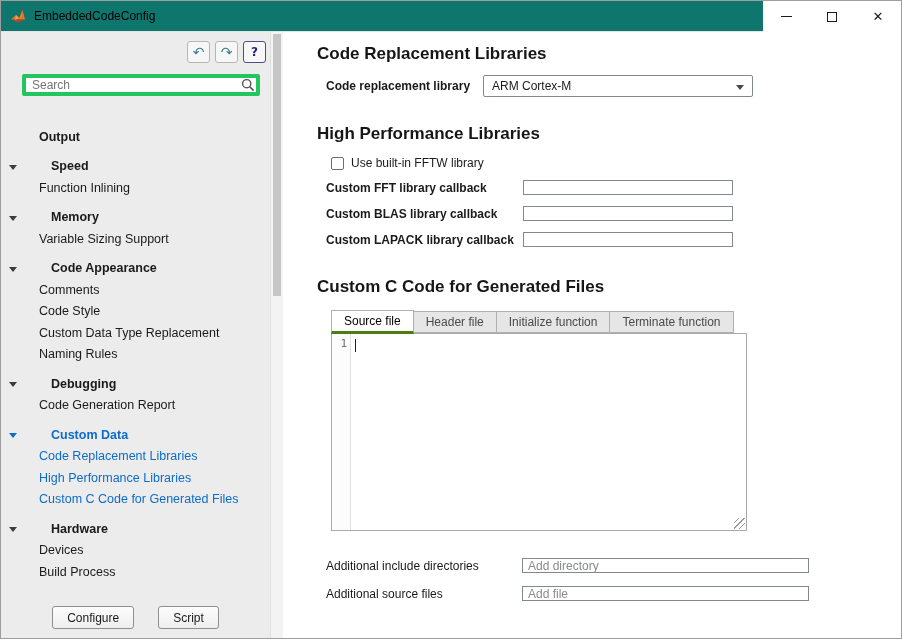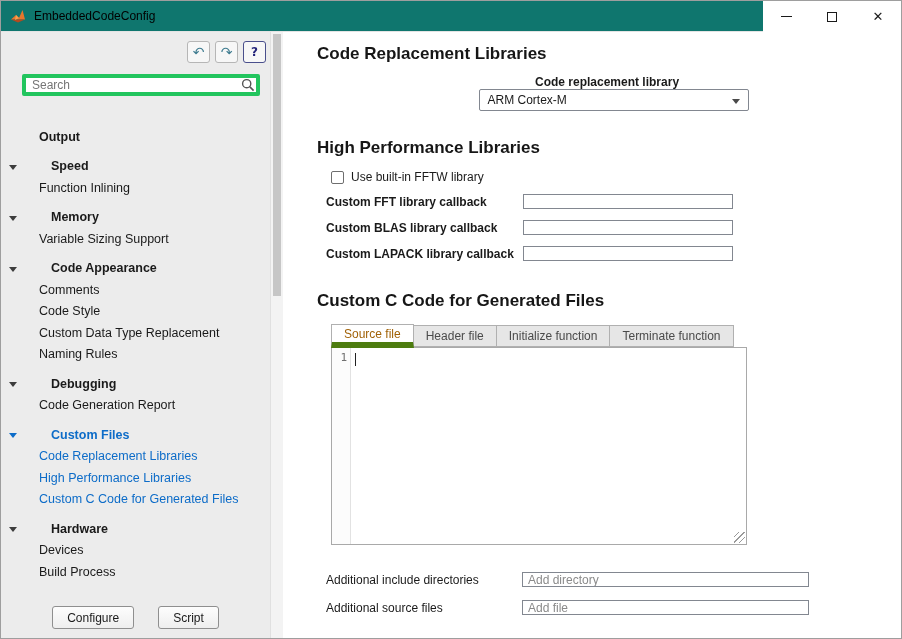--- a/index.html
+++ b/index.html
@@ -61,21 +61,21 @@
   .side-scrollbar .thumb { position:absolute; top:2px; left:2px; right:2px; height:262px; background:#c6c6c6; }
 
   
   .main { flex:1; background:#fff; overflow:hidden; padding-left:34px; position:relative; }
   h1 { font-size:17px; font-weight:700; color:#161616; line-height:20px; }
   .h-crl { margin-top:12px; }
   .h-hpl { margin-top:27px; }
   .h-ccc { margin-top:30px; }
 
   .row { display:flex; align-items:center; }
-  .crl-row { margin-top:11px; margin-left:9px;flex-direction:column; }
+  .crl-row { margin-top:11px; margin-left:9px; }
   .crl-row label { width:157px; font-size:12px; font-weight:700; }
   .dropdown { width:270px; height:22px; border:1px solid #828790; border-radius:2px; background:#fff;
     display:flex; align-items:center; padding:0 8px; font-size:12px; position:relative; cursor:default; }
   .dd-arrow { position:absolute; right:8px; top:9px; width:0; height:0;
     border-left:4px solid transparent; border-right:4px solid transparent; border-top:5px solid #4a4a4a; }
 
   .checkbox-row { display:flex; align-items:center; margin-left:14px; margin-top:12px; font-size:12px; }
   .checkbox-row input { appearance:none; width:13px; height:13px; border:1px solid #6e6e6e;
     border-radius:2px; background:#fff; margin-right:7px; }
 
@@ -83,22 +83,22 @@
   .field-row.first { margin-top:10px; }
   .field-row label { width:197px; font-size:12px;font-weight:bold; }
   .text-input { height:15px; border:1px solid #828790; background:#fff; font-family:inherit;
     font-size:12px; padding:0 5px; color:#1a1a1a; }
   .field-row .text-input { width:210px; }
 
   .tabs { display:flex; align-items:flex-end; height:24px; margin-left:14px; margin-top:12px; position:relative; z-index:2; }
   .tab { height:22px; padding:0 12px; display:flex; align-items:center; font-size:12px; color:#4a4a4a;
     background:#e6e6e6; border:1px solid #b0b0b0; margin-left:-1px; cursor:pointer; white-space:nowrap; }
   .tab:first-child { margin-left:0; }
-  .tab.active { background:#fff; color:#a16207; height:24px; margin-bottom:-1px;
-    border-bottom:6px solid #4d7c0f; position:relative; z-index:3; }
+  .tab.active { background:#fff; color:#000000; height:24px; margin-bottom:-1px;
+    border-bottom:3px solid #4d7c0f; position:relative; z-index:3; }
 
   .editor { width:416px; height:198px; margin-left:14px; border:1px solid #a9a9a9; background:#fff;
     display:flex; position:relative; z-index:1; }
   .gutter { width:19px; border-right:1px solid #e2e2e2; background:#fcfcfc; text-align:right;
     padding:3px 3px 0 0; font-family:"DejaVu Sans Mono", monospace; font-size:11px; color:#707070; }
   .code-area { flex:1; position:relative; }
   .caret { position:absolute; left:4px; top:5px; width:1px; height:13px; background:#222; }
   .grip { position:absolute; right:1px; bottom:1px; width:11px; height:11px;
     background:repeating-linear-gradient(135deg, transparent 0 3px, #9a9a9a 3px 4px); cursor:nwse-resize; }
 
@@ -200,21 +200,21 @@
         <div class="nav-item group">
             <span class="tri"></span>
             <span class="lbl">Debugging</span>
           </div>
         <div class="nav-item child">
             <span class="lbl">Code Generation Report</span>
           </div>
 
         <div class="nav-item group sel">
             <span class="tri"></span>
-            <span class="lbl">Custom Files</span>
+            <span class="lbl">Custom Data</span>
           </div>
         <div class="nav-item child sel">
             <span class="lbl">Code Replacement Libraries</span>
           </div>
         <div class="nav-item child sel">
             <span class="lbl">High Performance Libraries</span>
           </div>
         <div class="nav-item child sel">
             <span class="lbl">Custom C Code for Generated Files</span>
           </div>

